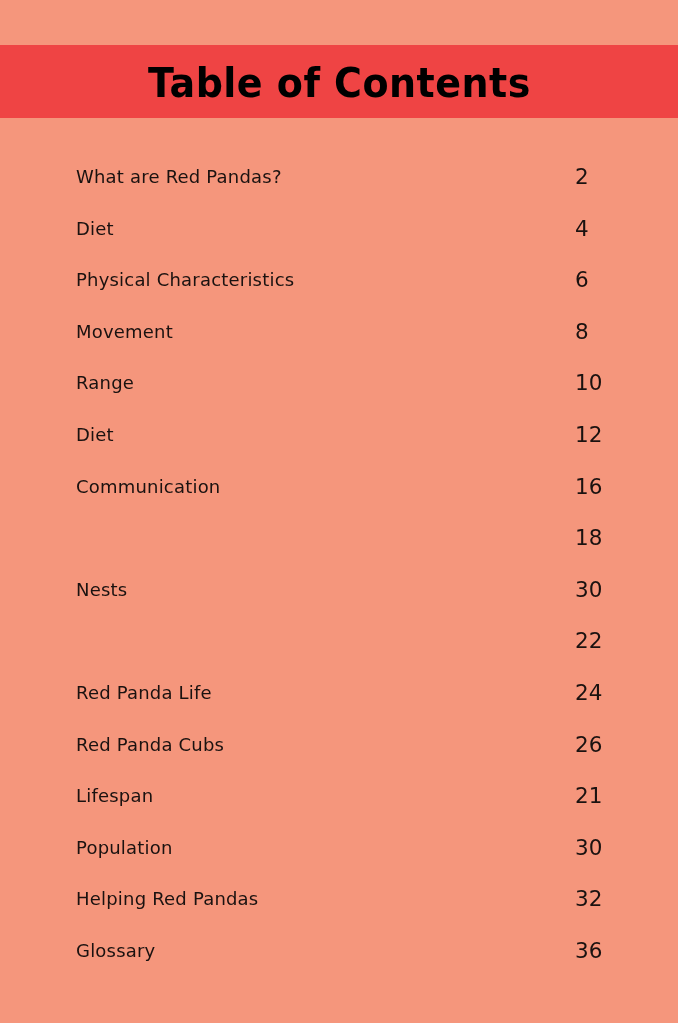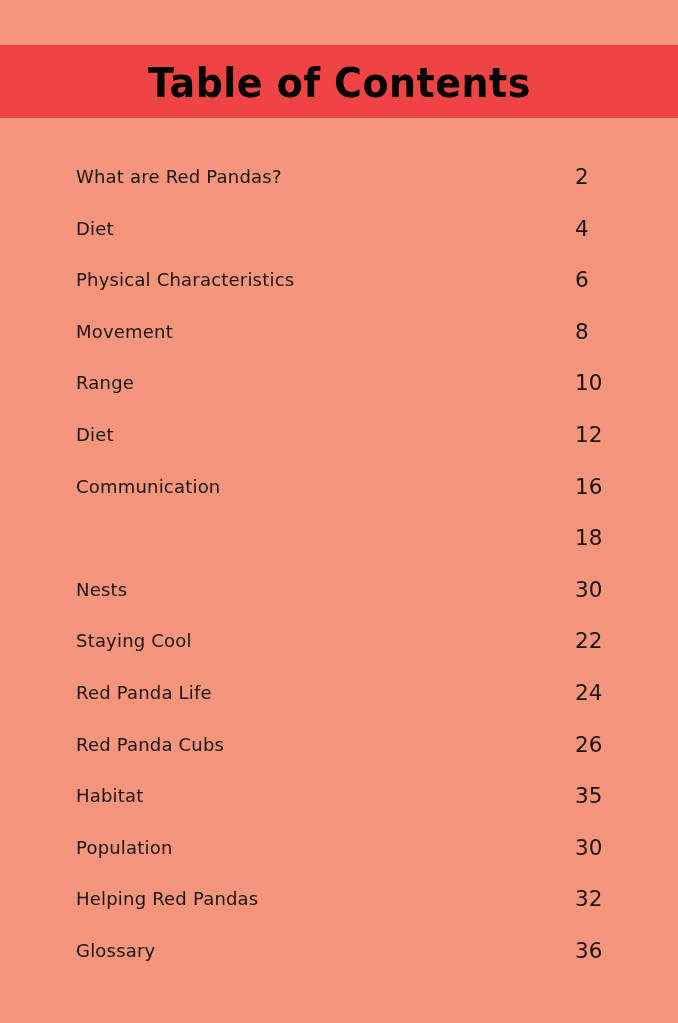--- a/index.html
+++ b/index.html
@@ -103,34 +103,33 @@
     <span class="toc-page">16</span>
   </div>
   <div class="toc-row" style="top:518.2px">
     <span class="toc-page">18</span>
   </div>
   <div class="toc-row" style="top:569.8px">
     <span class="toc-label">Nests</span>
     <span class="toc-page">30</span>
   </div>
   <div class="toc-row" style="top:621.4px">
-    <span class="toc-label">Staying Cool</span>
     <span class="toc-page">22</span>
   </div>
   <div class="toc-row" style="top:673px">
     <span class="toc-label">Red Panda Life</span>
     <span class="toc-page">24</span>
   </div>
   <div class="toc-row" style="top:724.6px">
     <span class="toc-label">Red Panda Cubs</span>
     <span class="toc-page">26</span>
   </div>
   <div class="toc-row" style="top:776.2px">
-    <span class="toc-label">Habitat</span>
-    <span class="toc-page">35</span>
+    <span class="toc-label">Lifespan</span>
+    <span class="toc-page">21</span>
   </div>
   <div class="toc-row" style="top:827.8px">
     <span class="toc-label">Population</span>
     <span class="toc-page">30</span>
   </div>
   <div class="toc-row" style="top:879.4px">
     <span class="toc-label">Helping Red Pandas</span>
     <span class="toc-page">32</span>
   </div>
   <div class="toc-row" style="top:931px">

